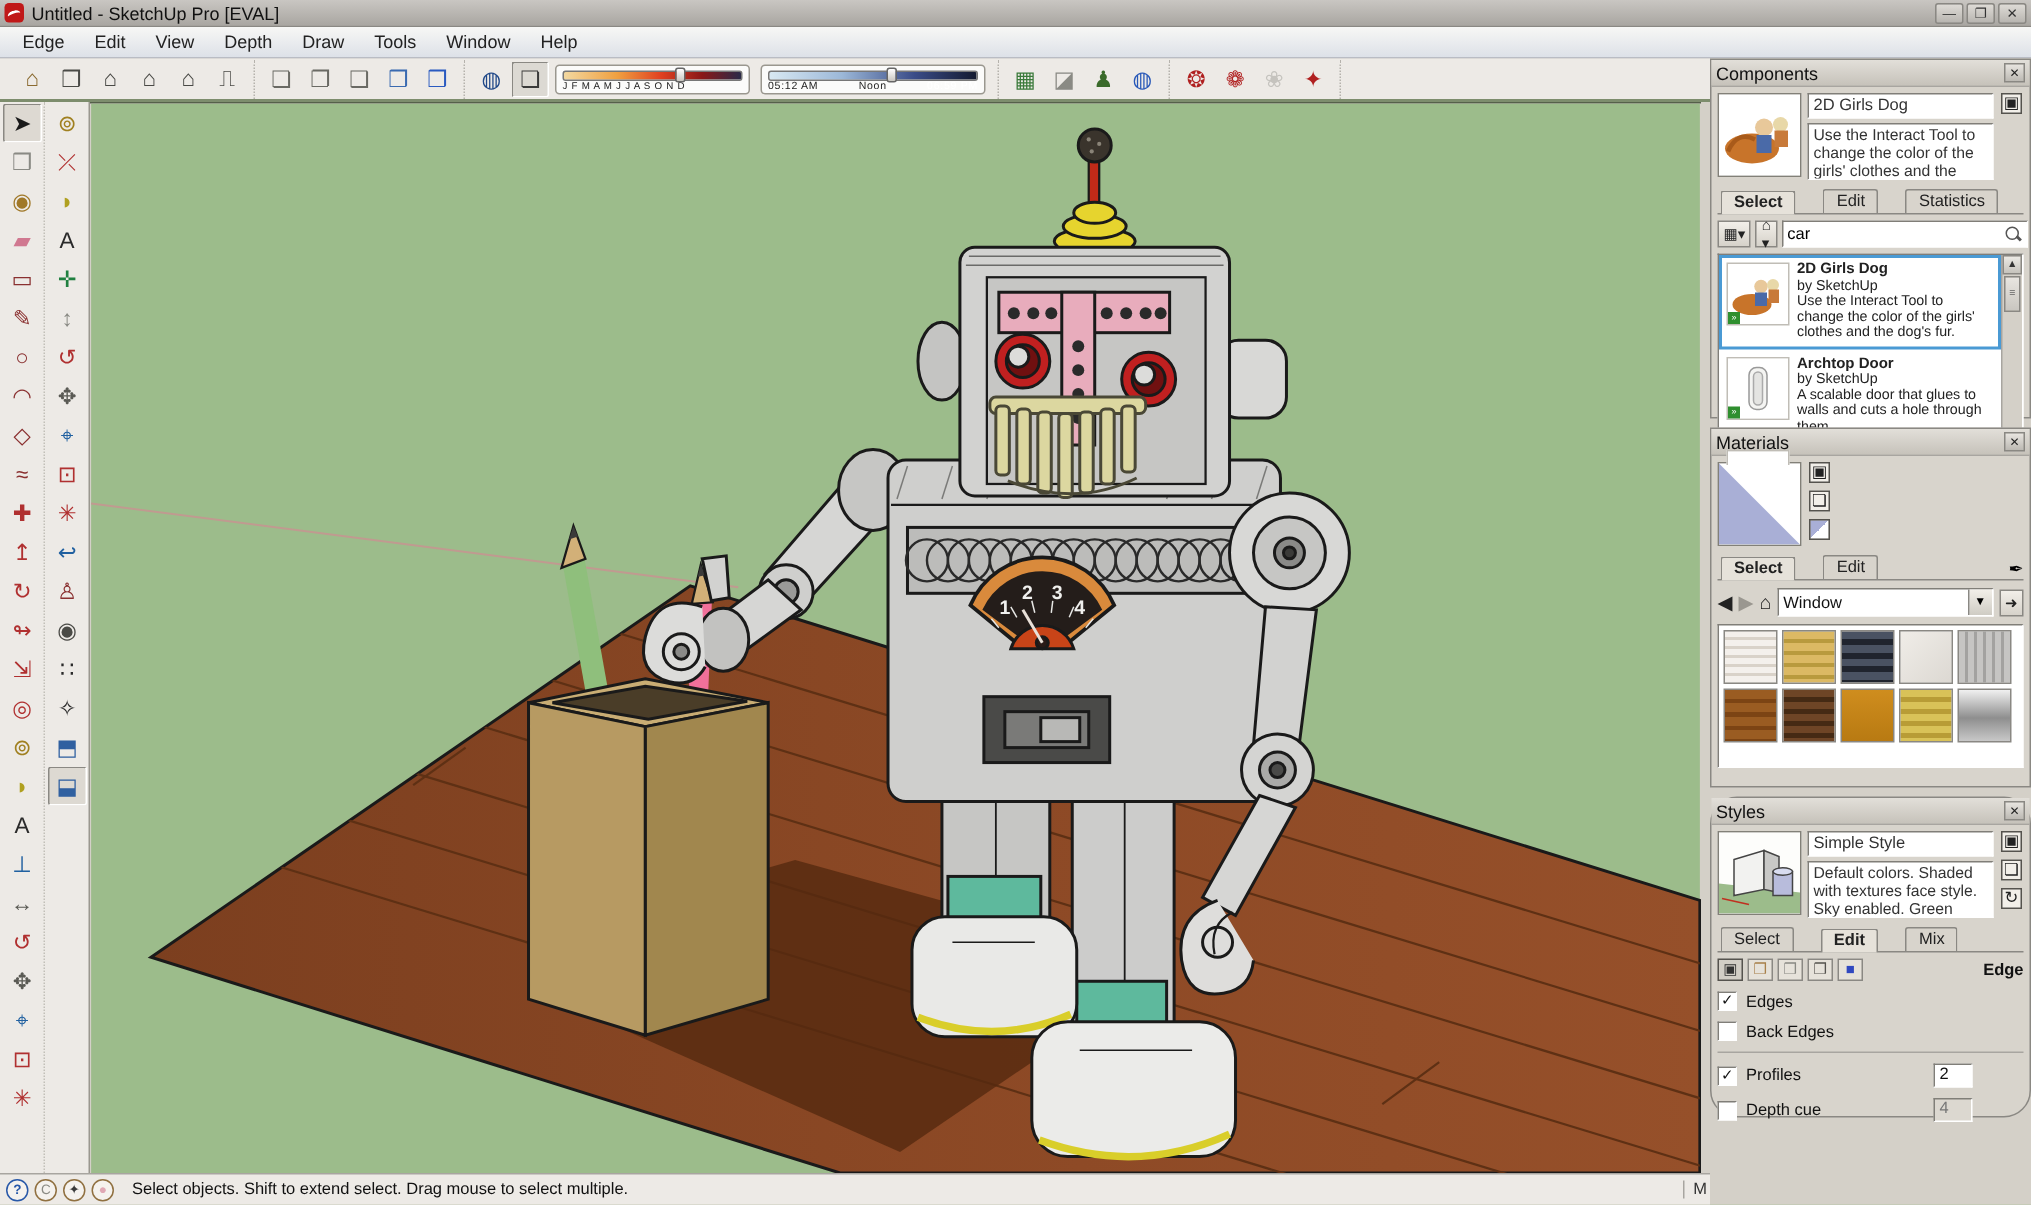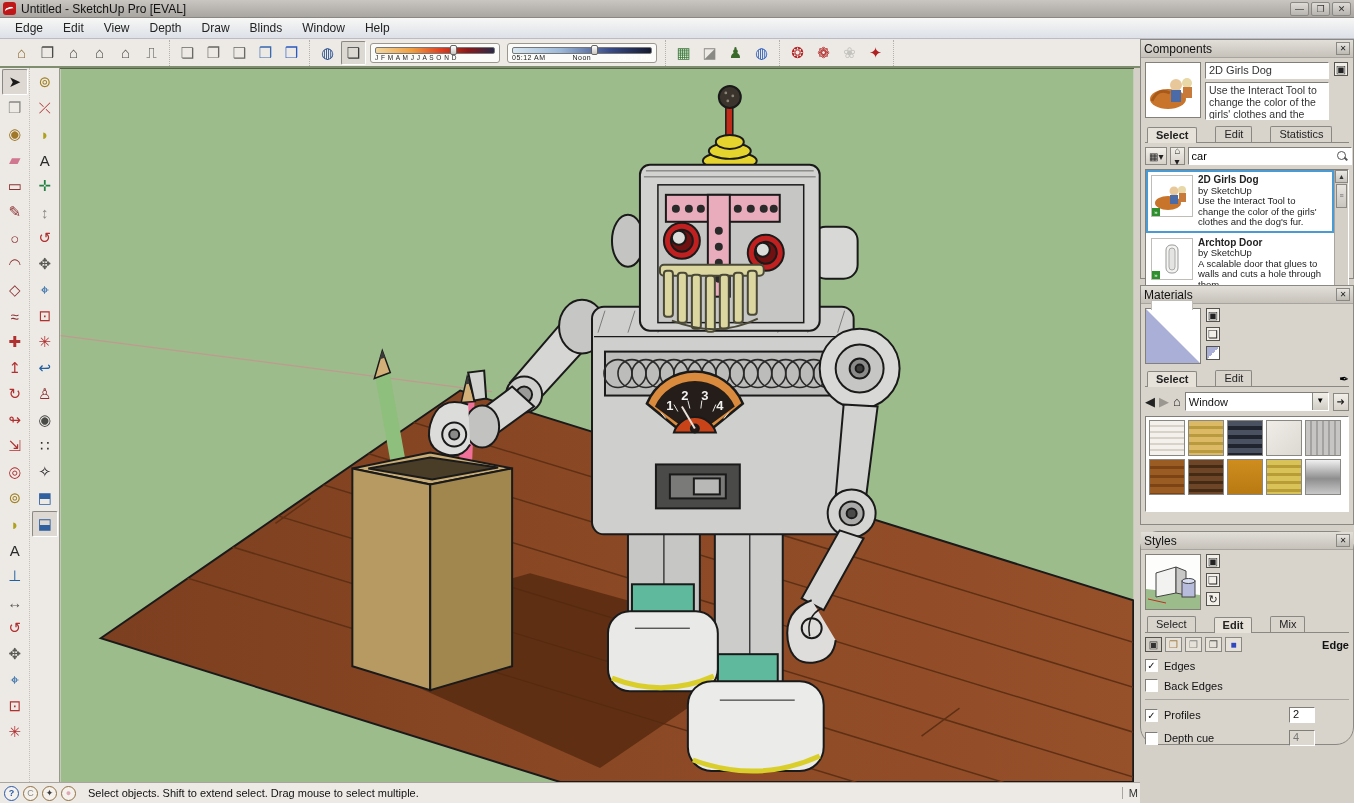--- a/index.html
+++ b/index.html
@@ -125,21 +125,21 @@
     <div class="winbtn">✕</div>
   </div>
 </div>
 
 <div id="menubar" class="abs">
     <div class="menu-item">Edge</div>
     <div class="menu-item">Edit</div>
     <div class="menu-item">View</div>
     <div class="menu-item">Depth</div>
     <div class="menu-item">Draw</div>
-    <div class="menu-item">Blinds</div>
+    <div class="menu-item">Tools</div>
     <div class="menu-item">Window</div>
     <div class="menu-item">Help</div>
   </div>
 
 <div id="toolbar" class="abs">
     <div class="tgroup">
       <div class="tbtn" style="color: rgb(138, 106, 48);">⌂</div>
       <div class="tbtn" style="color: rgb(74, 74, 70);">❒</div>
       <div class="tbtn" style="color: rgb(74, 74, 70);">⌂</div>
       <div class="tbtn" style="color: rgb(74, 74, 70);">⌂</div>
@@ -609,20 +609,24 @@
           <svg width="54" height="54">
               <rect width="54" height="54" fill="#fdfdfb"></rect>
               <polygon points="0,34 54,40 54,54 0,54" fill="#9cbc8b"></polygon>
               <polygon points="10,18 30,12 30,38 10,42" fill="#f2f2f0" stroke="#444" stroke-width="1"></polygon>
               <polygon points="30,12 40,16 40,40 30,38" fill="#c8c8c6" stroke="#444" stroke-width="1"></polygon>
               <rect x="36" y="26" width="13" height="16" fill="#b8bcdc" stroke="#444" stroke-width="1"></rect>
               <ellipse cx="42.5" cy="26" rx="6.5" ry="2.5" fill="#d8dcf0" stroke="#444" stroke-width="1"></ellipse>
               <line x1="2" y1="44" x2="20" y2="48" stroke="#c03020" stroke-width="1"></line>
             </svg>
         </div>
+        <div class="fieldcol">
+          <div class="namebox">Simple Style</div>
+          <div class="descbox">Default colors.  Shaded with textures face style.  Sky enabled.  Green</div>
+        </div>
         <div class="sideicons">
           <div class="sideico">▣</div>
           <div class="sideico">❏</div>
           <div class="sideico">↻</div>
         </div>
       </div>
       <div class="tabsrow" id="style-tabs">
           <div class="tab">Select</div>
           <div class="tab active">Edit</div>
           <div class="tab">Mix</div>

